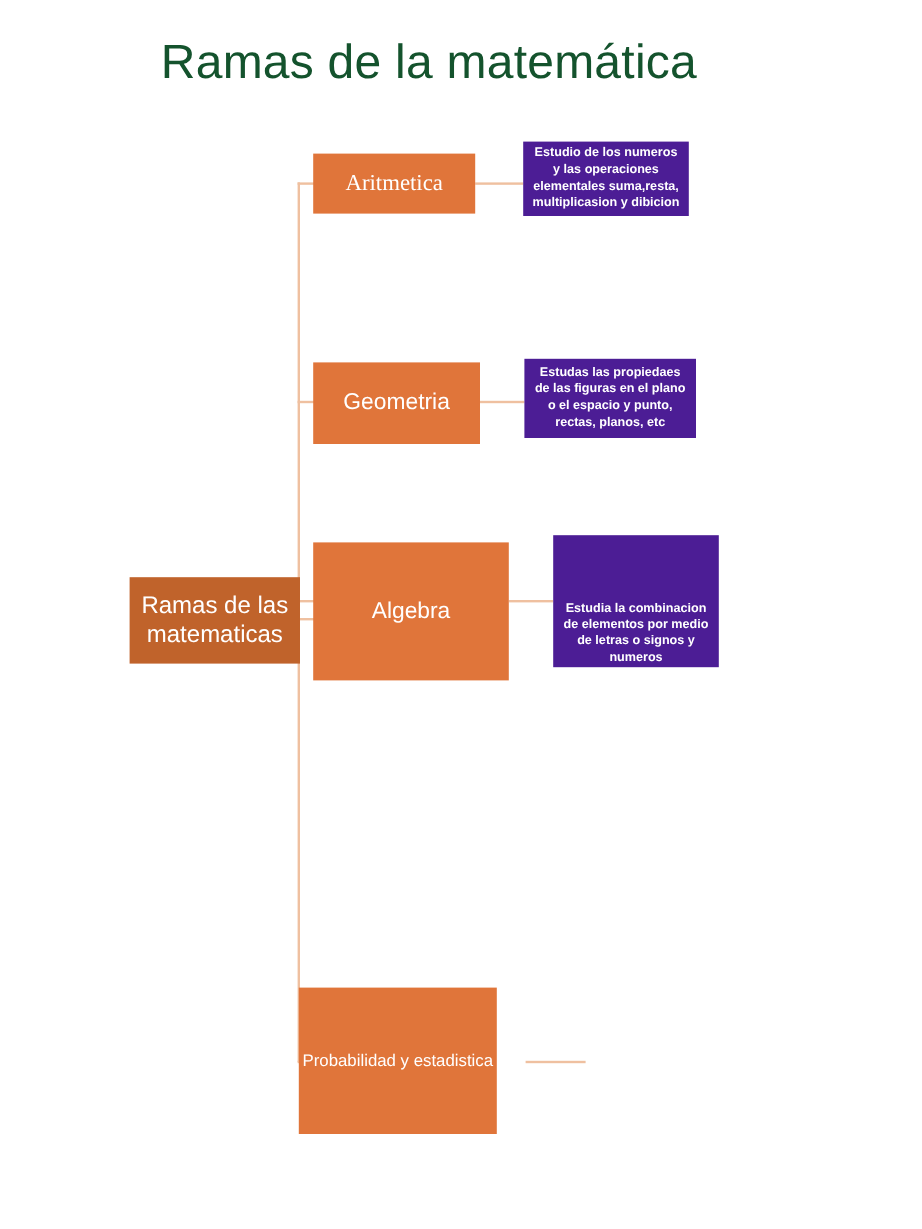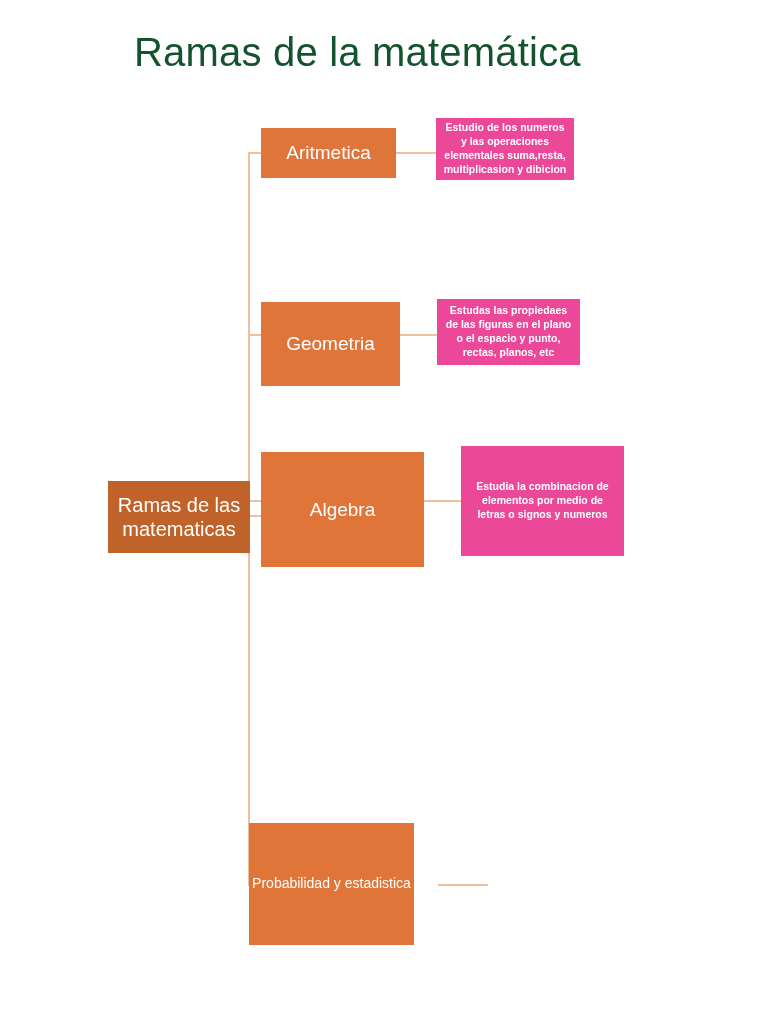--- a/index.html
+++ b/index.html
@@ -45,21 +45,21 @@
   .node.root {
     background: #C0632B;
     font-size: 20px;
     padding: 0 8px;
   }
   .node.branch {
     background: #E0753A;
     font-size: 19px;
   }
   .node.desc {
-    background: #ec4899;
+    background: #4c1d95;
     font-size: 10.5px;
     font-weight: bold;
     padding: 0 6px;
     line-height: 1.32;
   }
 
   
   .line {
     position: absolute;
     background: #EFC0A0;
@@ -91,38 +91,38 @@
   <div class="line h" style="left:424px; top:500px; width:37px;"></div>
 
   <div class="line h" style="left:248px; top:884px; width:14px;"></div>
 
   <div class="line h" style="left:438px; top:884px; width:50px;"></div>
 
   <div class="node root" style="left:108px; top:481px; width:142px; height:72px;">
     <span>Ramas de las matematicas</span>
   </div>
 
-  <div class="node branch" style="left:261px; top:128px; width:135px; height:50px;">
+  <div class="node branch" style="left:261px; top:128px; width:135px; height:50px;font-family:Liberation Serif, serif;">
     <span>Aritmetica</span>
   </div>
   <div class="node desc" style="left:436px; top:118px; width:138px; height:62px;">
     <span>Estudio de los numeros y las operaciones elementales suma,resta, multiplicasion y dibicion</span>
   </div>
 
-  <div class="node branch" style="left:261px; top:302px; width:139px; height:84px;">
+  <div class="node branch" style="left:261px; top:302px; width:139px; height:68px;">
     <span>Geometria</span>
   </div>
   <div class="node desc" style="left:437px; top:299px; width:143px; height:66px;">
     <span>Estudas las propiedaes de las figuras en el plano o el espacio y punto, rectas, planos, etc</span>
   </div>
 
   <div class="node branch" style="left:261px; top:452px; width:163px; height:115px;">
     <span>Algebra</span>
   </div>
-  <div class="node desc" style="left:461px; top:446px; width:163px; height:110px;">
+  <div class="node desc" style="left:461px; top:446px; width:138px; height:110px;align-items:flex-end;">
     <span>Estudia la combinacion de elementos por medio de letras o signos y numeros</span>
   </div>
 
   <div class="node branch" style="left:249px; top:823px; width:165px; height:122px; font-size:14px;">
     <span>Probabilidad y estadistica</span>
   </div>
 
 </div>
 
 </body></html>

